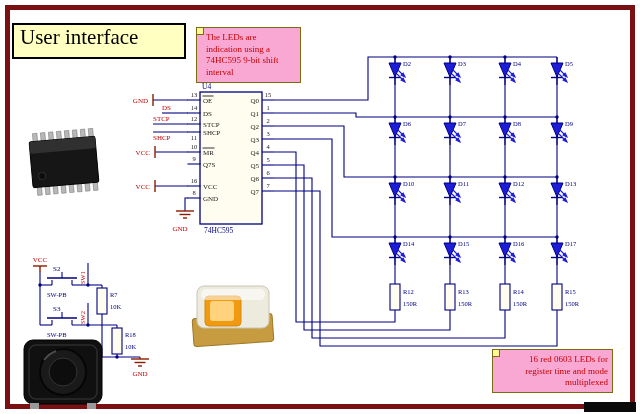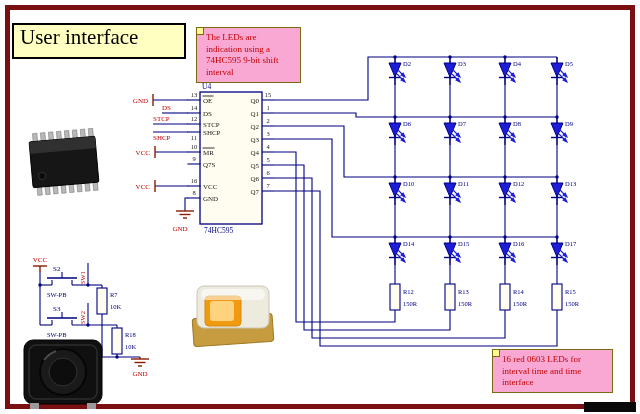--- a/index.html
+++ b/index.html
@@ -9,21 +9,21 @@
   svg text{font-family:"Liberation Serif",serif;}
   .t-navy{fill:#000080}.t-red{fill:#c40000}.t-dark{fill:#1c1c1c}
   .fs6{font-size:6.5px}.fs7{font-size:7px}.fs75{font-size:7.5px}
   .w{stroke:#000080;stroke-width:1.1;fill:none}
   .pw{stroke:#8b1a00;stroke-width:1.4;fill:none}
   .title-box{position:absolute;left:12px;top:23px;width:170px;height:32px;background:#ffffc2;border:2px solid #000;z-index:3;display:flex;}
   .title-box span{font-size:21px;color:#000;padding-left:6px;white-space:nowrap;}
   .note{position:absolute;background:#f9a8d4;border:1px solid #7a6a10;z-index:3;color:#c40000;font-size:9px;line-height:1.3;padding:4px 4px 3px 9px;}
   .note .corner{position:absolute;left:0;top:0;width:6px;height:6px;border-right:1px solid #7a6a10;border-bottom:1px solid #7a6a10;background:#fcf893;}
   .note-top{left:196px;top:27px;width:90px;}
-  .note-bottom{left:492px;top:349px;width:106px;}
+  .note-bottom{left:492px;top:349px;width:106px;text-align:right;}
 </style>
 </head>
 <body>
 
 <div class="page">
   <div class="frame"></div>
 
   <svg class="canvas" width="640" height="414" viewBox="0 0 640 414">
     <defs>
       <symbol id="led-sym" overflow="visible">
@@ -376,16 +376,16 @@
     <span class="corner"></span>
     <div>The LEDs are</div>
     <div>indication using a</div>
     <div>74HC595 9-bit shift</div>
     <div>interval</div>
   </div>
 
   <div class="note note-bottom">
     <span class="corner"></span>
     <div>16 red 0603 LEDs for</div>
-    <div>interval time and time</div>
-    <div>interface</div>
+    <div>register time and mode</div>
+    <div>multiplexed</div>
   </div>
 </div>
 
 </body></html>

